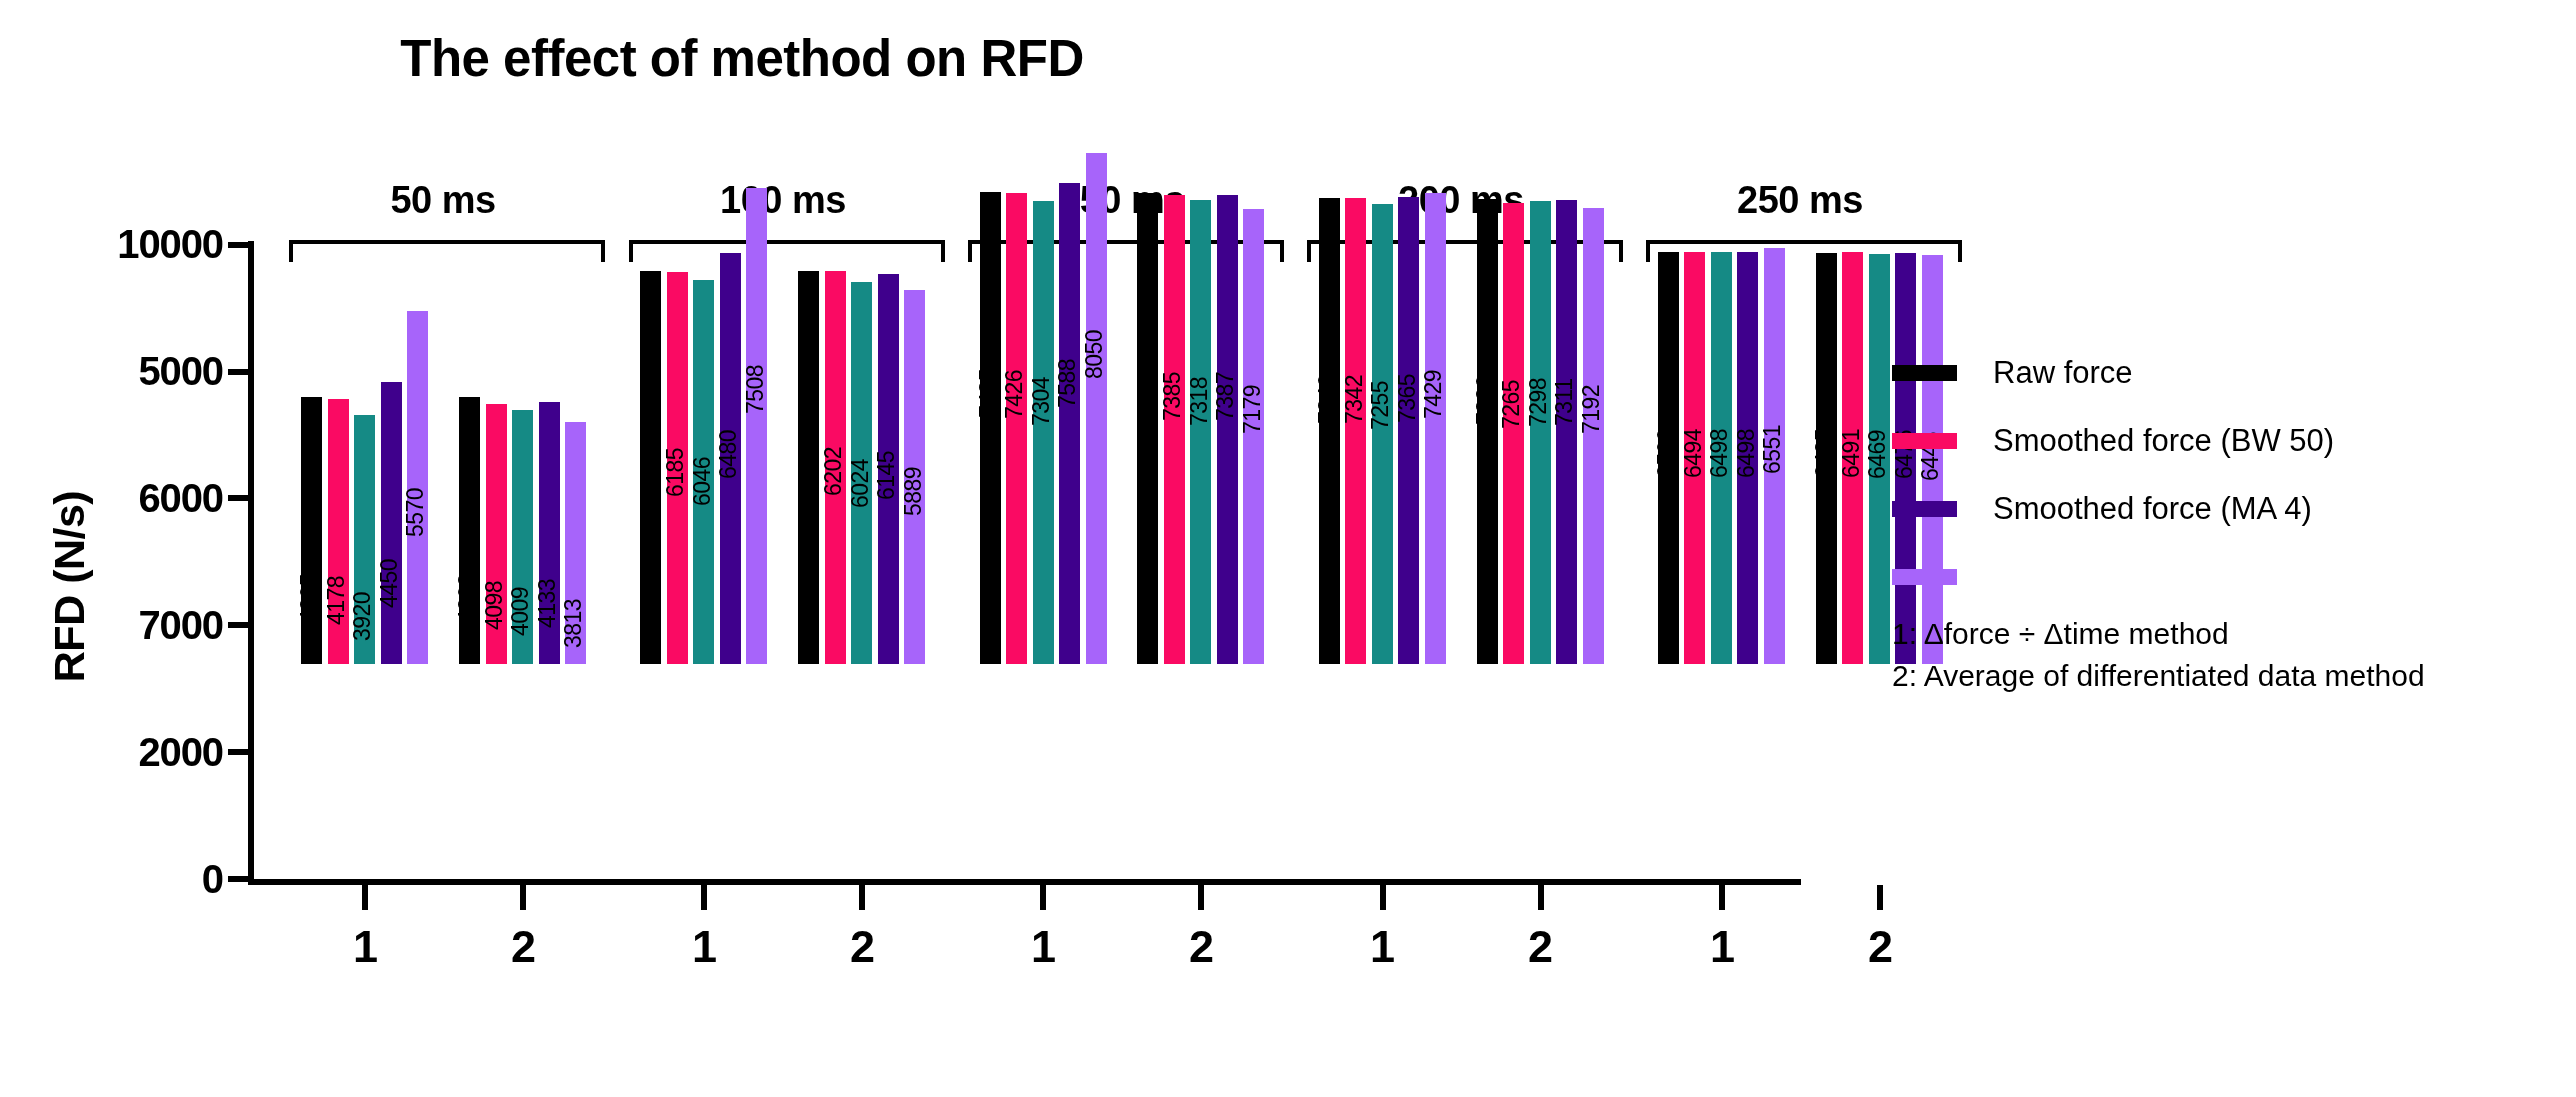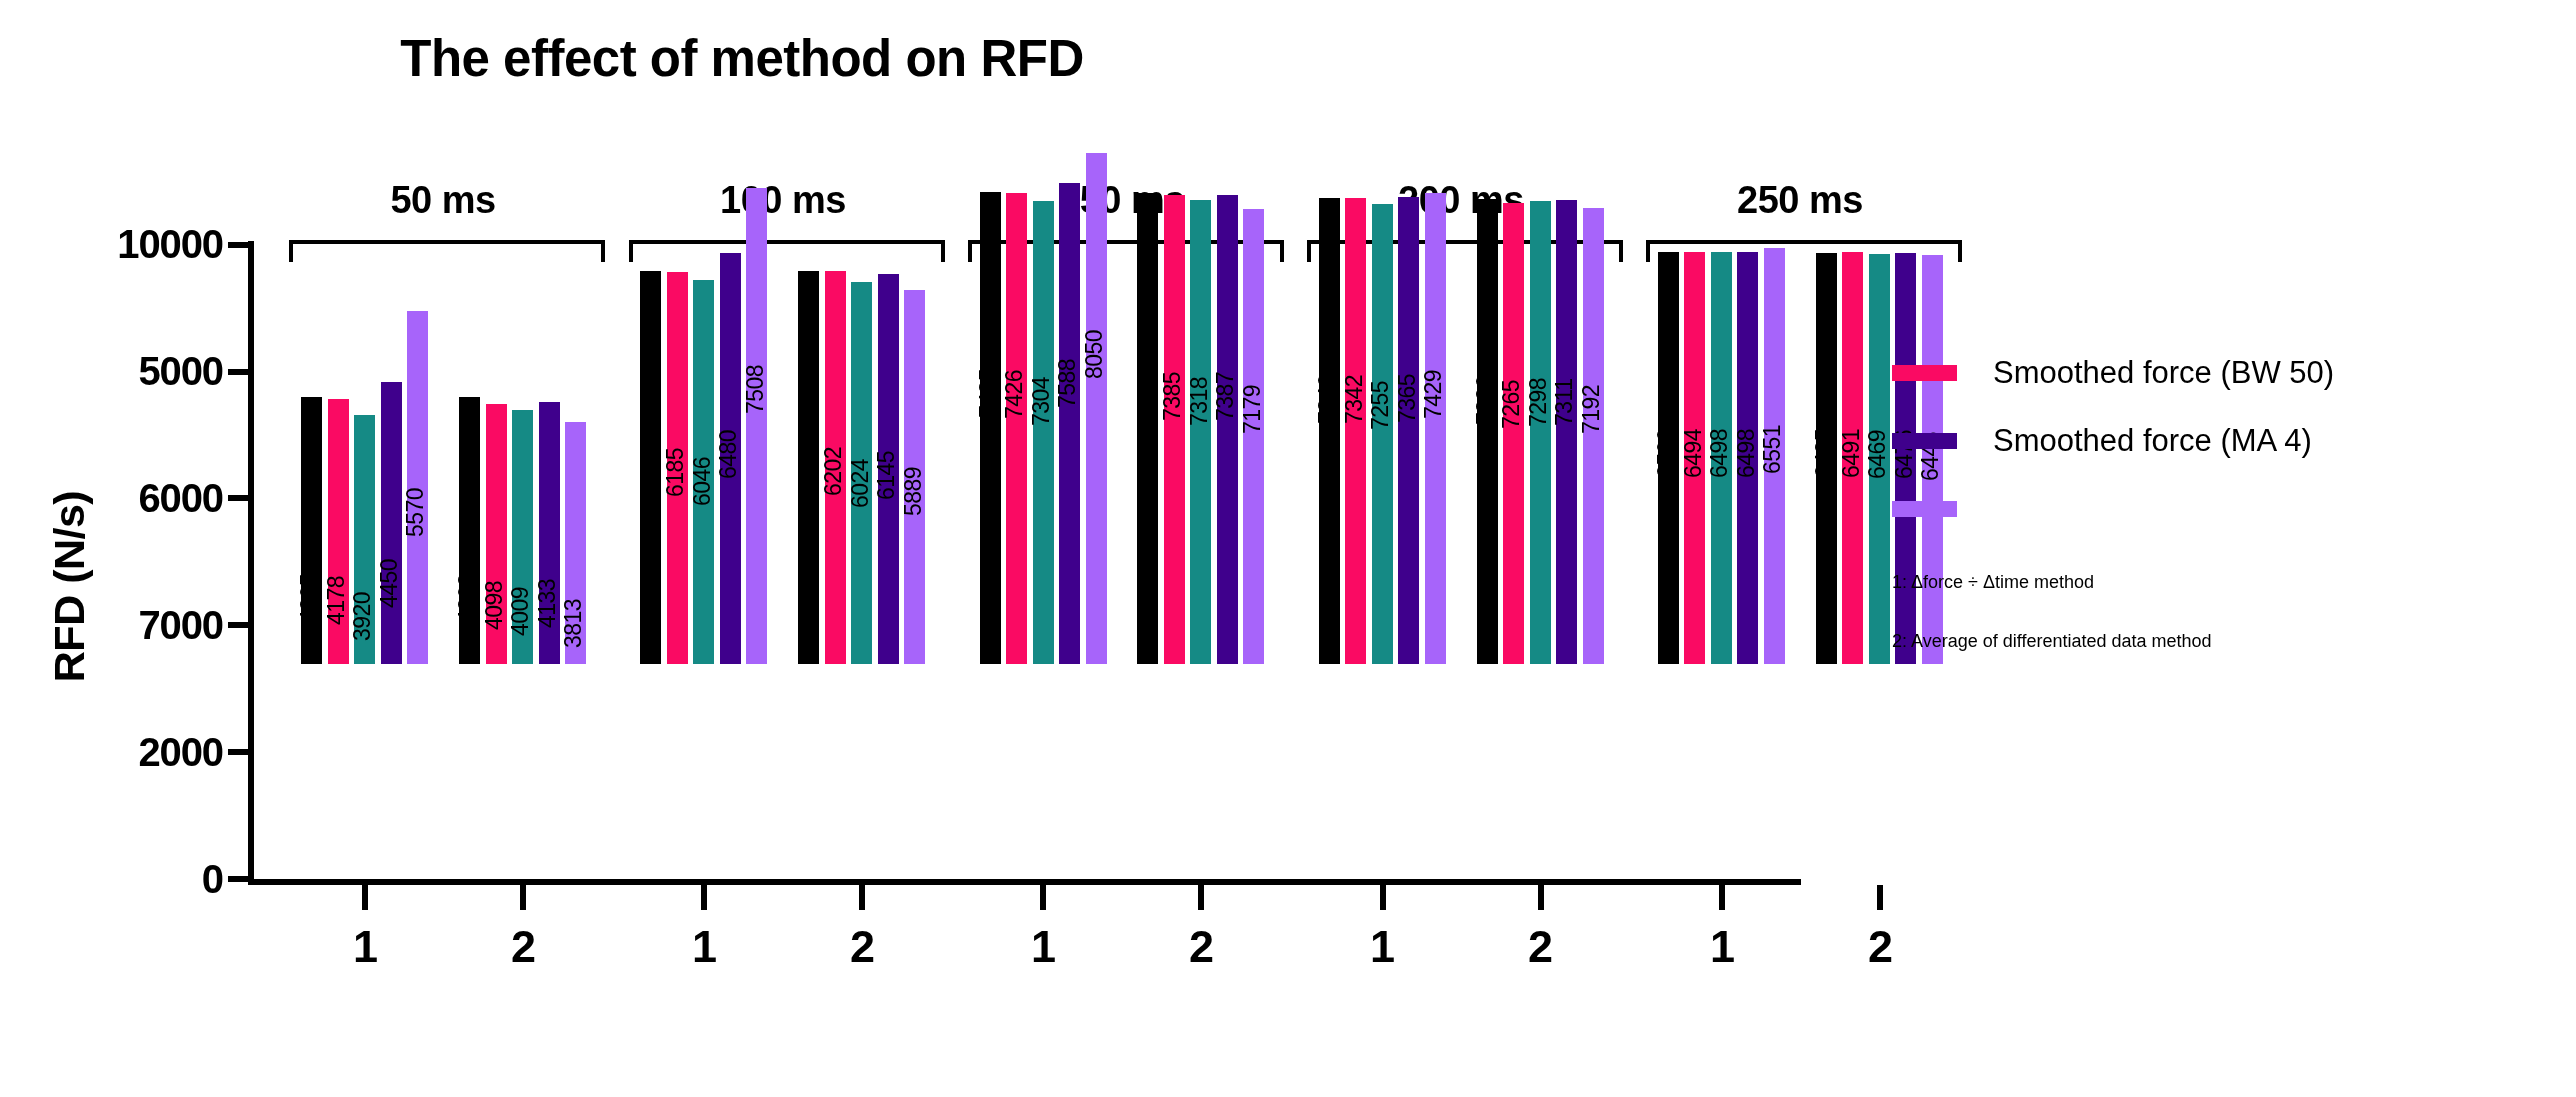--- a/index.html
+++ b/index.html
@@ -173,24 +173,24 @@
     height: 16px;
     flex: 0 0 65px;
   }
   .legend-label {
     margin-left: 36px;
     font-size: 31px;
     color: #000;
     white-space: nowrap;
   }
   .legend-note {
-    font-size: 18px;
+    font-size: 30px;
     color: #000;
     white-space: nowrap;
-    margin-top: 20px;
+    margin-top: 3px;
     height: 39px;
     line-height: 39px;
   }
 </style>
 </head>
 <body>
 
 <div id="chart-root">
 
   <div id="chart-title">The effect of method on RFD</div>
@@ -346,20 +346,24 @@
         <div class="x-tick-label" style="left: 1540px;">2</div>
         <div class="x-tick" style="left: 1719px;"></div>
         <div class="x-tick-label" style="left: 1722px;">1</div>
         <div class="x-tick" style="left: 1877px;"></div>
         <div class="x-tick-label" style="left: 1880px;">2</div>
       </div>
   </div>
 
   <div id="legend">
       <div class="legend-row">
+        <span class="legend-swatch" style="background: rgb(0, 0, 0);"></span>
+        <span class="legend-label">Raw force</span>
+      </div>
+      <div class="legend-row">
         <span class="legend-swatch" style="background: rgb(250, 10, 99);"></span>
         <span class="legend-label">Smoothed force (BW 50)</span>
       </div>
       <div class="legend-row">
         <span class="legend-swatch" style="background: rgb(63, 0, 140);"></span>
         <span class="legend-label">Smoothed force (MA 4)</span>
       </div>
       <div class="legend-row">
         <span class="legend-swatch" style="background: rgb(167, 100, 250);"></span>
       </div>

